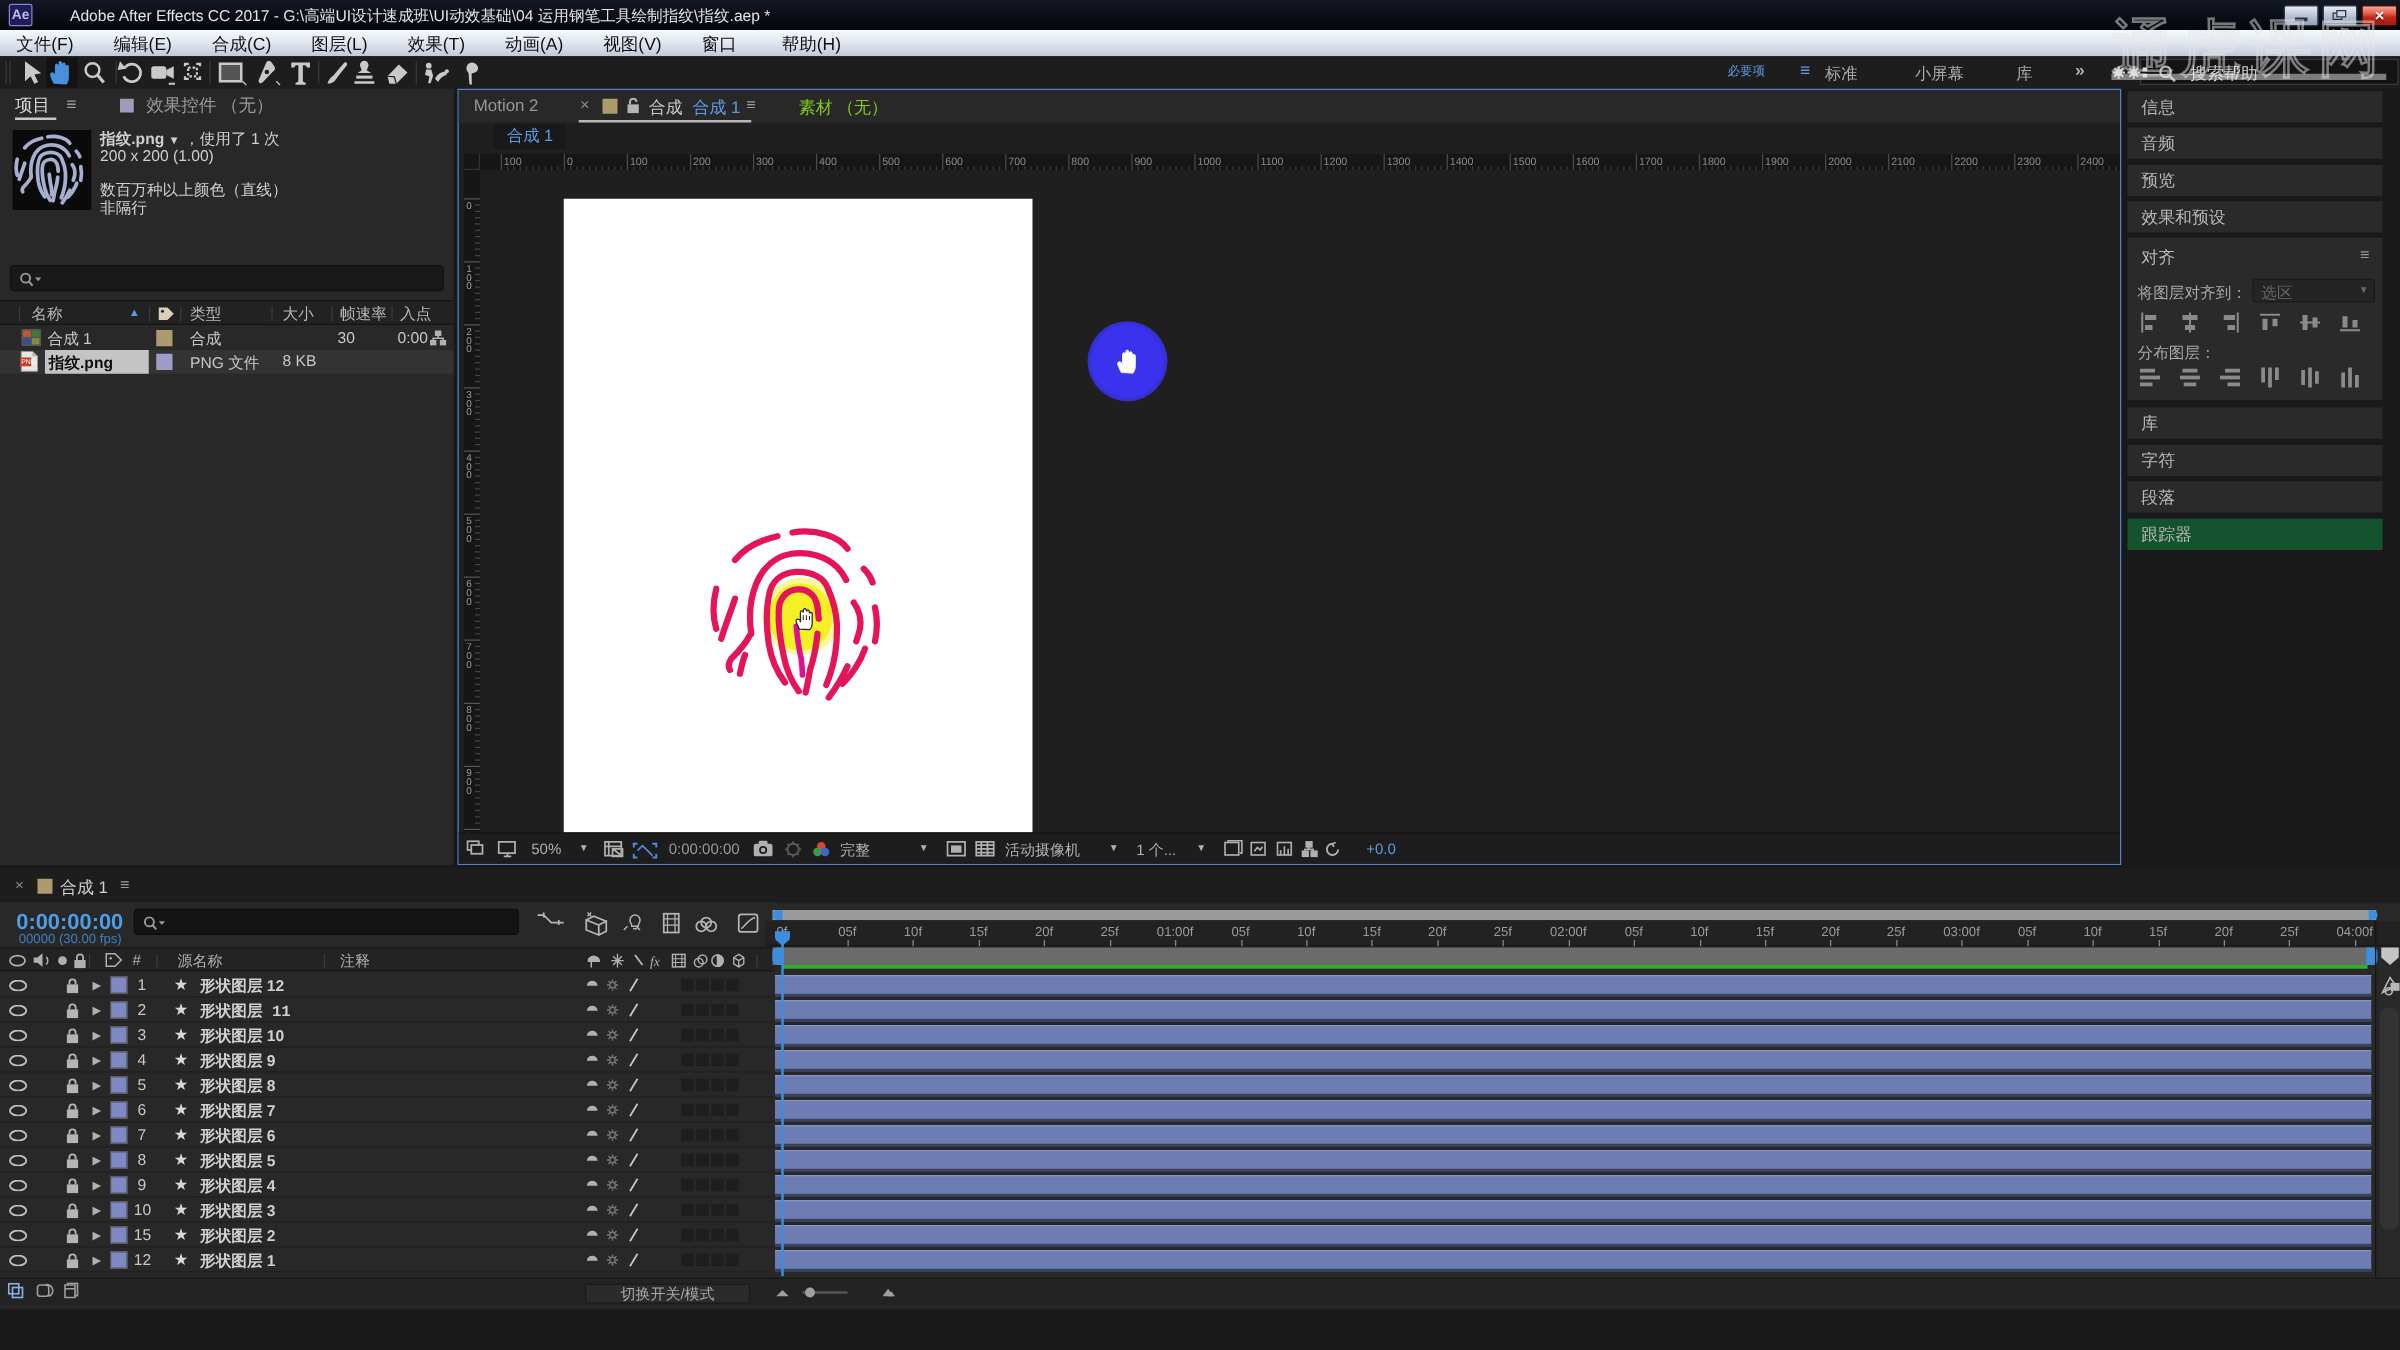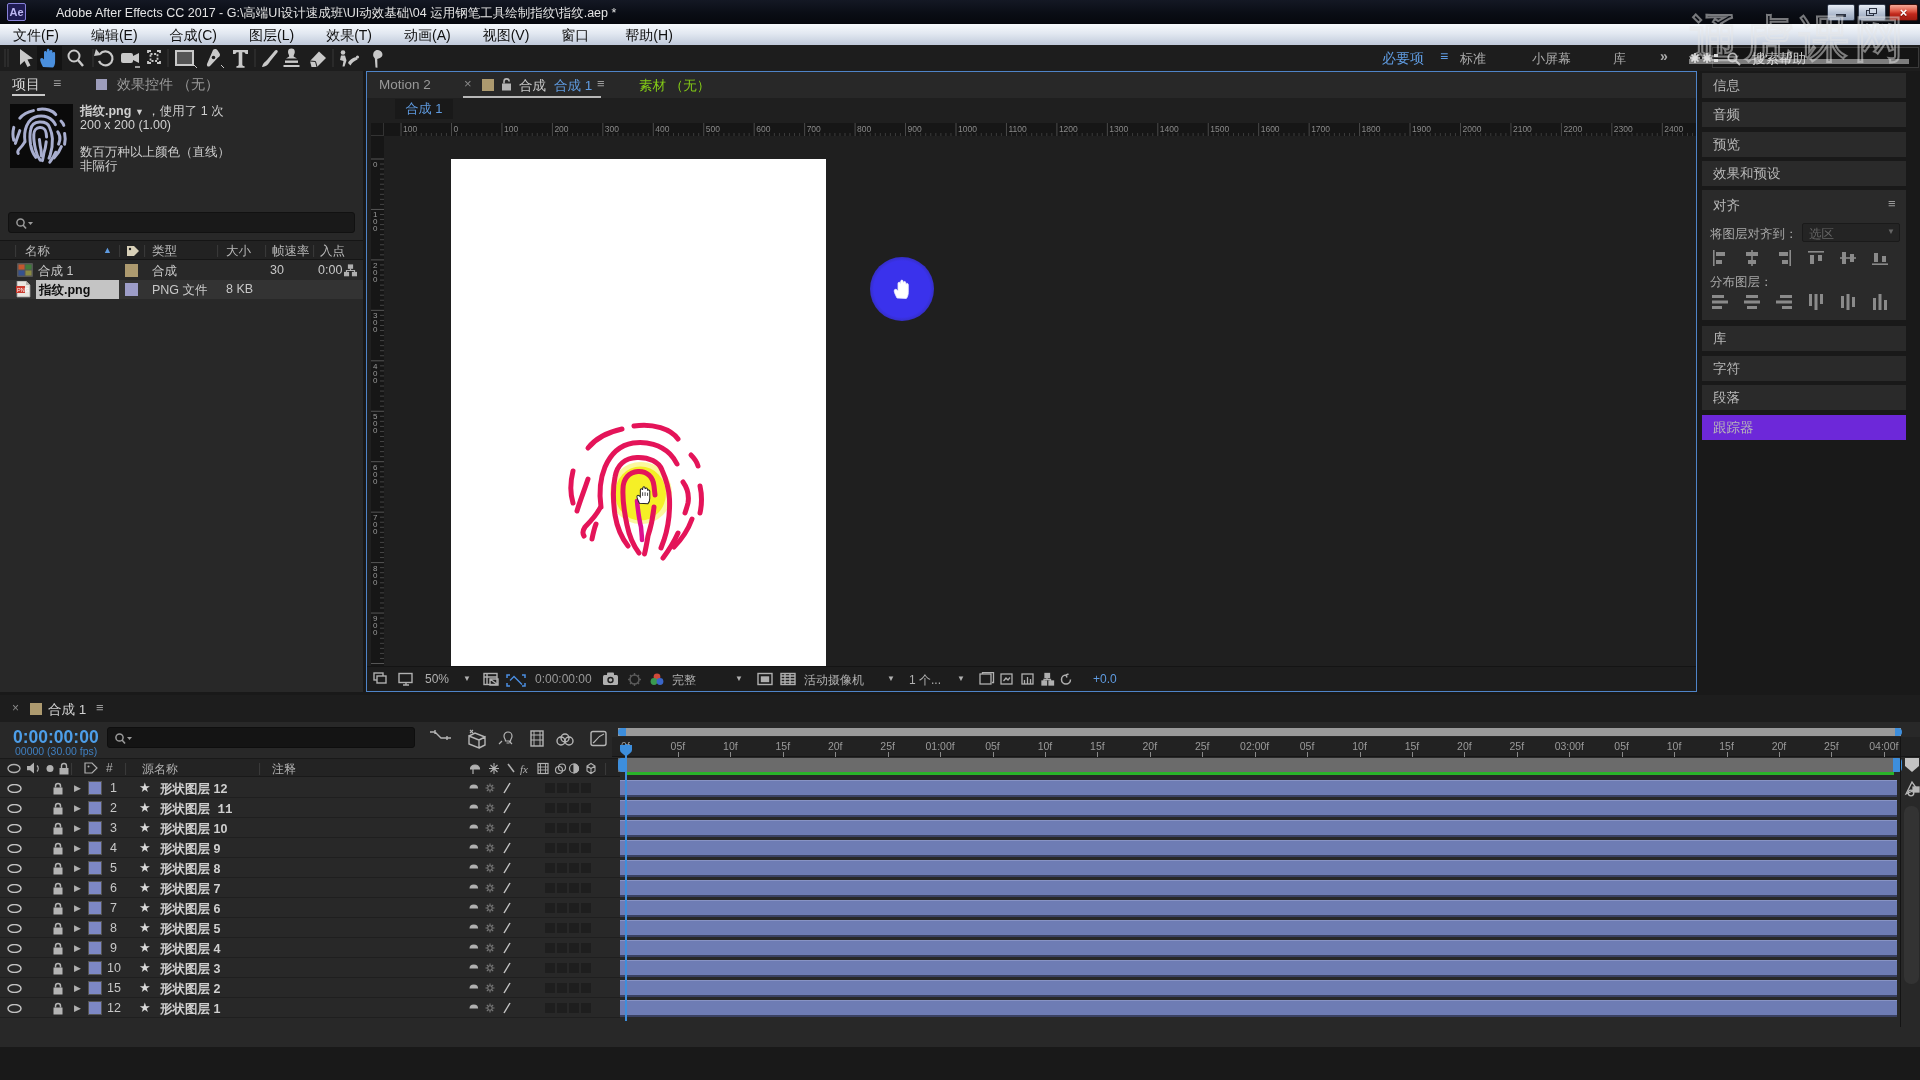--- a/index.html
+++ b/index.html
@@ -82,21 +82,21 @@
       <line x1="333" y1="4" x2="333" y2="22" stroke="#383838"></line>
 
       <circle cx="343" cy="7.5" r="2.3" fill="#c9c9c9"></circle>
       <path d="M341 10.5 l4 0 l1.5 5 l-2 6 l-2 0 l1 -5.5 l-3.5 -1 Z" fill="#c9c9c9"></path>
       <path d="M348 18 C350 14 353.5 12.5 357 12 L357.5 14.5 C354 16 352 17.5 350.5 20.5 Z" fill="#c9c9c9"></path>
       <circle cx="357.5" cy="12" r="1.6" fill="#c9c9c9"></circle>
 
       <path d="M373 12 C371 7 375 3.5 379 5.5 C383 7.5 382.5 12 378 13.5 L377.5 14 L379.5 22.5 L377.5 22.5 L375 14 Z" fill="#c9c9c9" transform="rotate(12 377 13)"></path>
     </svg>
 
-    <div class="abs" style="left:1382px;top:5px;color:#5f9be0;font-size:14px;">必要项</div>
+    <div class="abs" style="left:1382px;top:5px;color:#5f9be0;font-size:10px;">必要项</div>
     <div class="abs" style="left:1440px;top:3px;color:#5f9be0;font-size:14px;">≡</div>
     <div class="abs" style="left:1460px;top:5px;color:#ababab;font-size:13px;">标准</div>
     <div class="abs" style="left:1532px;top:5px;color:#ababab;font-size:13px;">小屏幕</div>
     <div class="abs" style="left:1613px;top:5px;color:#ababab;font-size:13px;">库</div>
     <div class="abs" style="left:1660px;top:3px;color:#ababab;font-size:14px;font-weight:bold;">»</div>
     <div class="abs" style="left:1712px;top:2px;width:207px;height:21px;background:#141414;border:1px solid #3a3a3a;"></div>
     <svg class="abs" style="left:1688px;top:5px;" width="30" height="16" viewBox="0 0 30 16">
       <g fill="#d8d8d8">
           <circle cx="7" cy="8" r="3"></circle>
           <circle cx="19" cy="8" r="3"></circle>
@@ -899,21 +899,21 @@
       </div>
       <div class="abs" style="left:2px;top:255px;width:204px;height:25px;background:#2a2a2a;color:#b8b8b8;font-size:13.5px;">
         <span class="abs" style="left:11px;top:4px;">库</span>
       </div>
       <div class="abs" style="left:2px;top:285px;width:204px;height:25px;background:#2a2a2a;color:#b8b8b8;font-size:13.5px;">
         <span class="abs" style="left:11px;top:4px;">字符</span>
       </div>
       <div class="abs" style="left:2px;top:314px;width:204px;height:25px;background:#2a2a2a;color:#b8b8b8;font-size:13.5px;">
         <span class="abs" style="left:11px;top:4px;">段落</span>
       </div>
-      <div class="abs" style="left:2px;top:344px;width:204px;height:25px;background:#6d28d9;color:#b8b8b8;font-size:13.5px;">
+      <div class="abs" style="left:2px;top:344px;width:204px;height:25px;background:#14532d;color:#b8b8b8;font-size:13.5px;">
         <span class="abs" style="left:11px;top:4px;">跟踪器</span>
       </div>
     </div>
 
   <div class="abs" id="timeline" style="left:0;top:695px;width:1920px;height:352px;background:#282828;">
 
     <div class="abs" style="left:0;top:0;width:1920px;height:27px;background:#1d1d1d;">
       <span class="abs" style="left:12px;top:6px;color:#8a8a8a;font-size:12px;">×</span>
       <span class="abs" style="left:30px;top:8px;width:12px;height:12px;background:#ad9a6f;"></span>
       <span class="abs" style="left:48px;top:6px;color:#d0d0d0;font-size:13.5px;">合成 1</span>
@@ -1408,17 +1408,38 @@
         <svg class="abs" style="left:1292px;top:0px;" width="16" height="20" viewBox="0 0 16 20">
           <g fill="none" stroke="#b8b8b8" stroke-width="1.3">
             <path d="M2 14 L8 2 L13 9 Z"></path>
             <circle cx="7" cy="13" r="2.8"></circle>
             <rect x="9" y="7" width="6" height="5" fill="#b8b8b8"></rect>
           </g>
         </svg>
         <div class="abs" style="left:1292px;top:26px;width:15px;height:178px;background:#333;border-radius:7px;"></div>
       </div>
 
+    <div class="abs" style="left:0;top:327px;width:1920px;height:22px;background:#232323;border-top:1px solid #181818;color:#9f9f9f;font-size:12px;">
+      <svg class="abs" style="left:6px;top:3px;" width="130" height="15" viewBox="0 0 130 15">
+        <g fill="none" stroke="#8ab0e0" stroke-width="1.3">
+          <rect x="1" y="1" width="8" height="8"></rect>
+            <rect x="4" y="4" width="8" height="8"></rect>
+        </g>
+        <g fill="none" stroke="#9f9f9f" stroke-width="1.3">
+          <rect x="24" y="2" width="9" height="9" rx="2"></rect>
+            <path d="M30 2 a 4.5 4.5 0 0 1 3 9"></path>
+          <path d="M46 2 l8 0 l0 10 l-8 0 Z M46 5 l8 0 M48 2 l0 -1.5 l8 0 l0 10 l-2 0"></path>
+        </g>
+      </svg>
+      <span class="abs" style="left:468px;top:4px;width:132px;height:16px;background:#2b2b2b;border:1px solid #1a1a1a;text-align:center;color:#a8a8a8;font-size:12px;line-height:15px;">切换开关/模式</span>
+      <svg class="abs" style="left:620px;top:4px;" width="100" height="14" viewBox="0 0 100 14">
+        <path d="M1 10 l5 -5 l5 5 Z" fill="#9f9f9f"></path>
+        <line x1="22" y1="7" x2="58" y2="7" stroke="#555" stroke-width="2"></line>
+        <circle cx="28" cy="7" r="4" fill="#9f9f9f"></circle>
+        <path d="M86 10 l4.5 -6 l4.5 6 Z" fill="#9f9f9f"></path>
+        <path d="M90 10 l3 -4 l3 4 Z" fill="#9f9f9f"></path>
+      </svg>
+    </div>
   </div>
 
   <div class="abs" id="wm" style="left:1689px;top:10px;width:231px;height:64px;font-size:50px;line-height:58px;letter-spacing:5px;color:transparent;-webkit-text-stroke:2px rgba(230,230,230,0.5);white-space:nowrap;overflow:hidden;text-decoration:underline;">通虎课网</div>
 
 </div>
 
 </body></html>

